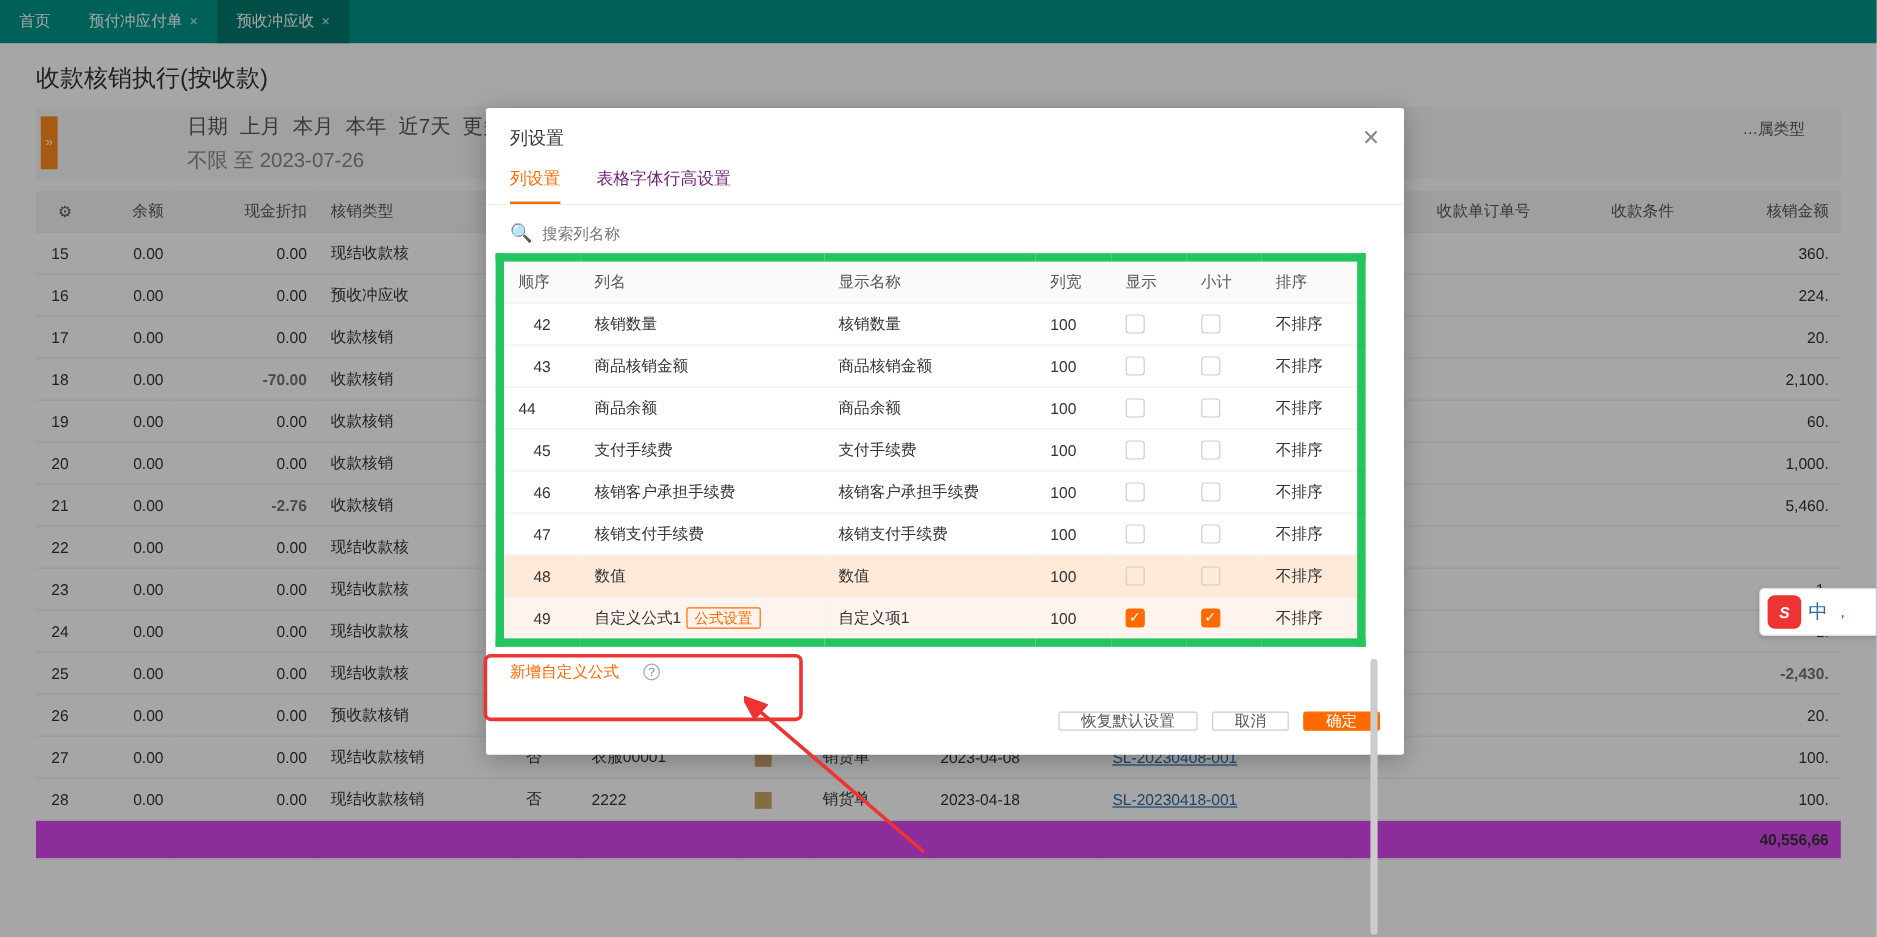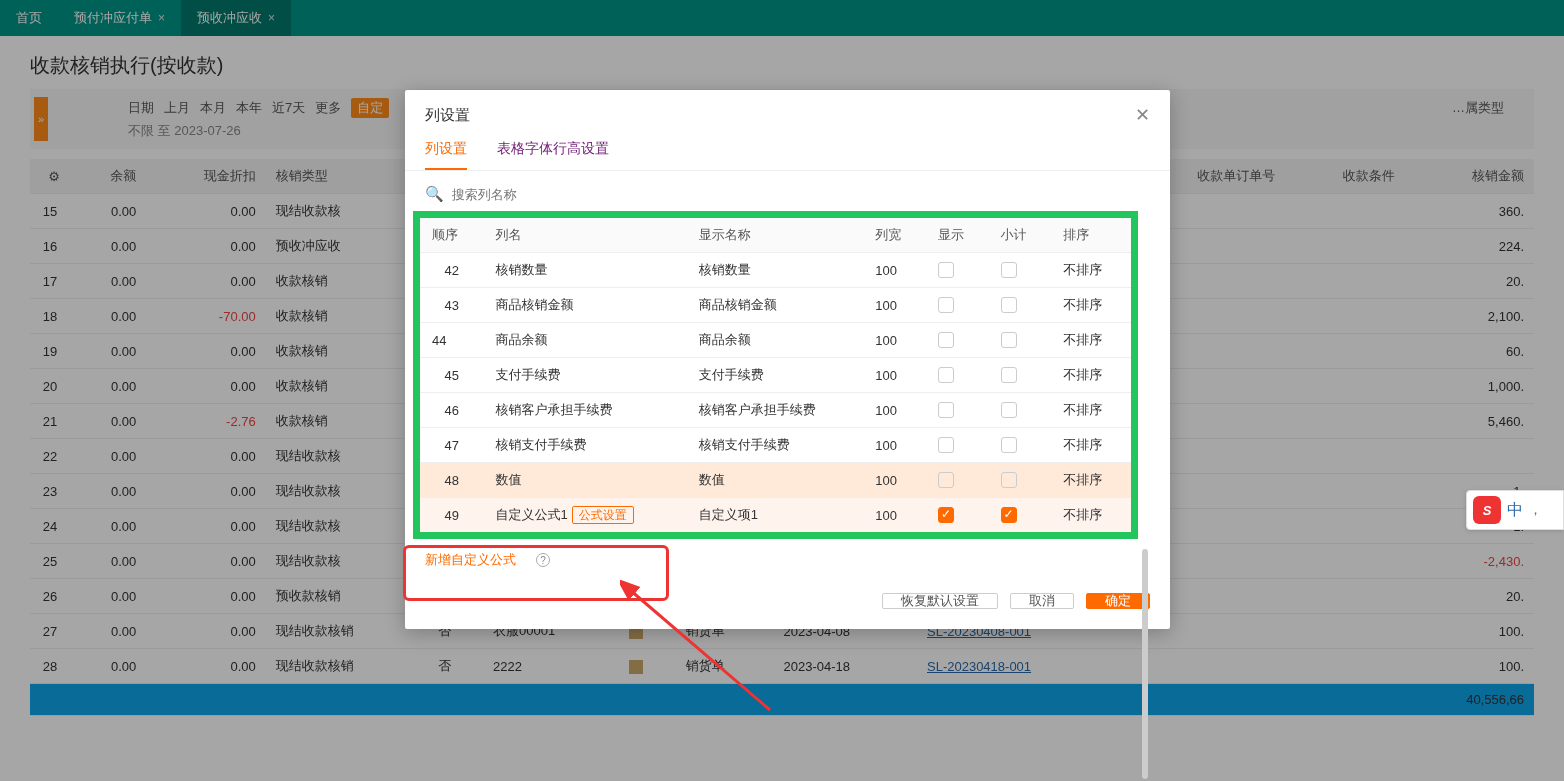--- a/index.html
+++ b/index.html
@@ -4,35 +4,35 @@
 <style>
   * { box-sizing: border-box; margin: 0; padding: 0; }
   body { font-family: "Microsoft YaHei", sans-serif; font-size: 13px; color: #333; background: #fff; width: 1564px; height: 781px; overflow: hidden; position: relative; }
   .header { height: 36px; background: #009688; display: flex; align-items: center; color: #fff; }
   .tab { padding: 0 16px; height: 36px; display: flex; align-items: center; font-size: 13px; cursor: pointer; }
   .tab.active { background: #00796b; }
   .tab .close { margin-left: 6px; font-size: 12px; opacity: .8; }
   .page-title { padding: 16px 30px 10px; font-size: 20px; color: #333; }
   .filter-bar { margin: 0 30px 10px; background: #f7f7f7; height: 60px; position: relative; display: flex; align-items: center; }
   .expand-btn { width: 14px; height: 44px; background: #ff8c1a; color: #fff; display: flex; align-items: center; justify-content: center; font-size: 11px; margin-left: 4px; }
-  .filter-content { margin-left: 80px; font-size: 13px; color: #555; }
+  .filter-content { margin-left: 108px; font-size: 17px; color: #555; }
   .filter-content .row1 { display: flex; gap: 10px; align-items: center; }
   .filter-content a { color: #555; cursor: pointer; }
   .filter-content .custom-btn { background: #ff8c1a; color: #fff; border-radius: 2px; padding: 1px 6px; }
   .table-wrap { margin: 0 30px; position: relative; }
   table.main { width: 100%; border-collapse: collapse; font-size: 13px; }
   table.main th, table.main td { border-bottom: 1px solid #eee; padding: 8px 10px; text-align: right; white-space: nowrap; }
   table.main th { background: #f5f5f5; font-weight: normal; color: #555; }
   table.main th.left, table.main td.left { text-align: left; }
   table.main th.center, table.main td.center { text-align: center; }
   .gear-cell { width: 40px; text-align: center; }
-  .neg { color: #ef4444; }
+  .neg { color: #737373; font-weight: bold; }
   .link { color: #2a6aa6; text-decoration: underline; cursor: pointer; }
   .icon-stub { display: inline-block; width: 14px; height: 14px; background: #c9a86b; vertical-align: middle; }
-  .total-row td { background: #0ea5e9; font-weight: 400; }
+  .total-row td { background: #d946ef; font-weight: 700; }
   
   .dim { position: absolute; inset: 0; background: rgba(0,0,0,.35); z-index: 10; }
   
   .modal { position: absolute; left: 405px; top: 90px; width: 765px; background: #fff; z-index: 20; border-radius: 2px; box-shadow: 0 4px 20px rgba(0,0,0,.25); }
   .modal-head { display: flex; align-items: center; justify-content: space-between; padding: 14px 20px 10px; }
   .modal-title { font-size: 15px; }
   .modal-close { font-size: 18px; color: #888; cursor: pointer; }
   .modal-tabs { display: flex; gap: 30px; padding: 4px 20px 0; border-bottom: 1px solid #eee; }
   .modal-tab { padding-bottom: 10px; font-size: 14px; color: #701a75; cursor: pointer; }
   .modal-tab.active { color: #ff6a00; border-bottom: 2px solid #ff6a00; }

